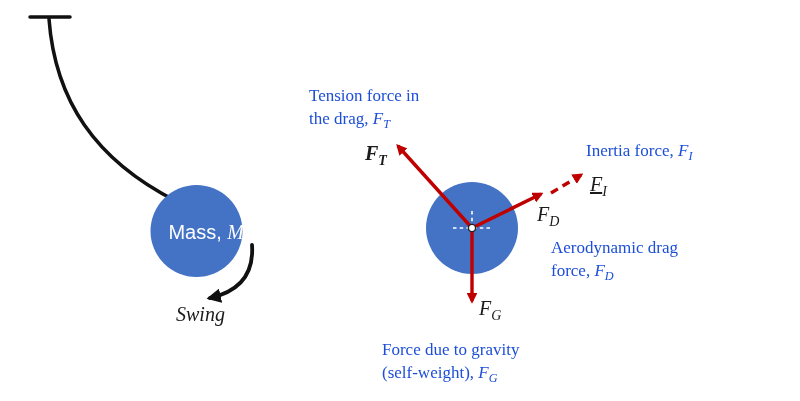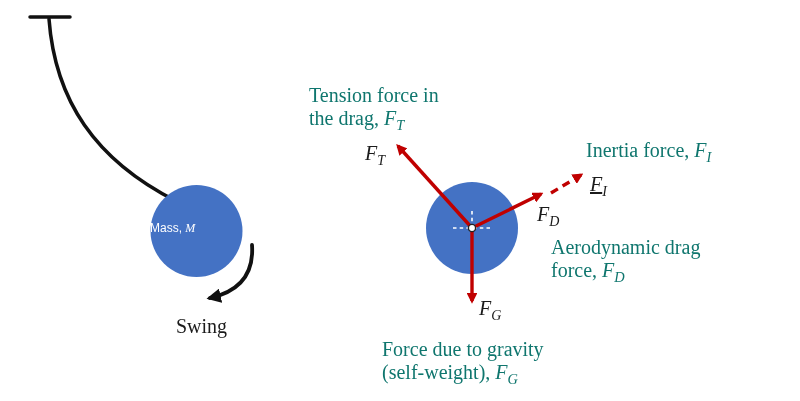--- a/index.html
+++ b/index.html
@@ -7,55 +7,55 @@
     position:relative;
     width:800px;height:401px;
     background:#ffffff;
     overflow:hidden;
     font-family:"Liberation Serif", serif;
     color:#1b1b1b;
   }
   .canvas svg{position:absolute;left:0;top:0;}
   .label{
     position:absolute;
-    font-size:20px;
+    font-size:17px;
     line-height:23px;
     white-space:nowrap;
-    color:#0f766e;
+    color:#1d4ed8;
   }
   .sym{font-style:italic;}
   .label sub{
     font-style:italic;
     font-size:0.72em;
     line-height:0;
   }
   .vec-label{
     position:absolute;
     font-size:20px;
     white-space:nowrap;
   }
   .vec-label sub{
     font-style:italic;
     font-size:0.7em;
     line-height:0;
   }
   .mass-label{
     position:absolute;
     left:150px;top:221px;width:94px;
-    text-align:left;
+    text-align:right;
     font-family:"Liberation Sans", sans-serif;
-    font-size:12px;
+    font-size:20px;
     color:#ffffff;
   }
   .mass-label .sym{font-family:"Liberation Serif", serif;}
   .swing-label{
     position:absolute;
     left:176px;top:303px;
+    font-style:italic;
     font-size:20px;
-    margin-top:12px;
   }
 </style>
 </head>
 <body>
 
 <div class="canvas">
 
   <svg width="800" height="401" viewBox="0 0 800 401">
     <defs>
       <marker id="arrow-red" viewBox="0 0 10 10" refX="7.5" refY="5" markerWidth="3.2" markerHeight="3.2" orient="auto-start-reverse">
@@ -85,21 +85,21 @@
   <div class="mass-label">
     <span>Mass, </span><span class="sym">M</span>
   </div>
   <div class="swing-label">Swing</div>
 
   <div class="label" style="left:309px;top:84px;">
     <span>Tension force in</span><br>
     <span>the drag, </span><span class="sym">F</span><sub>T</sub>
   </div>
 
-  <div class="vec-label" style="left:365px;top:142px;">
+  <div class="vec-label" style="left:365px;top:142px;font-weight:bold;">
     <span class="sym">F</span><sub>T</sub>
   </div>
 
   <div class="label" style="left:586px;top:139px;">
     <span>Inertia force, </span><span class="sym">F</span><sub>I</sub>
   </div>
 
   <div class="vec-label" style="left:590px;top:173px;text-decoration:underline;">
     <span class="sym">F</span><sub>I</sub>
   </div>

